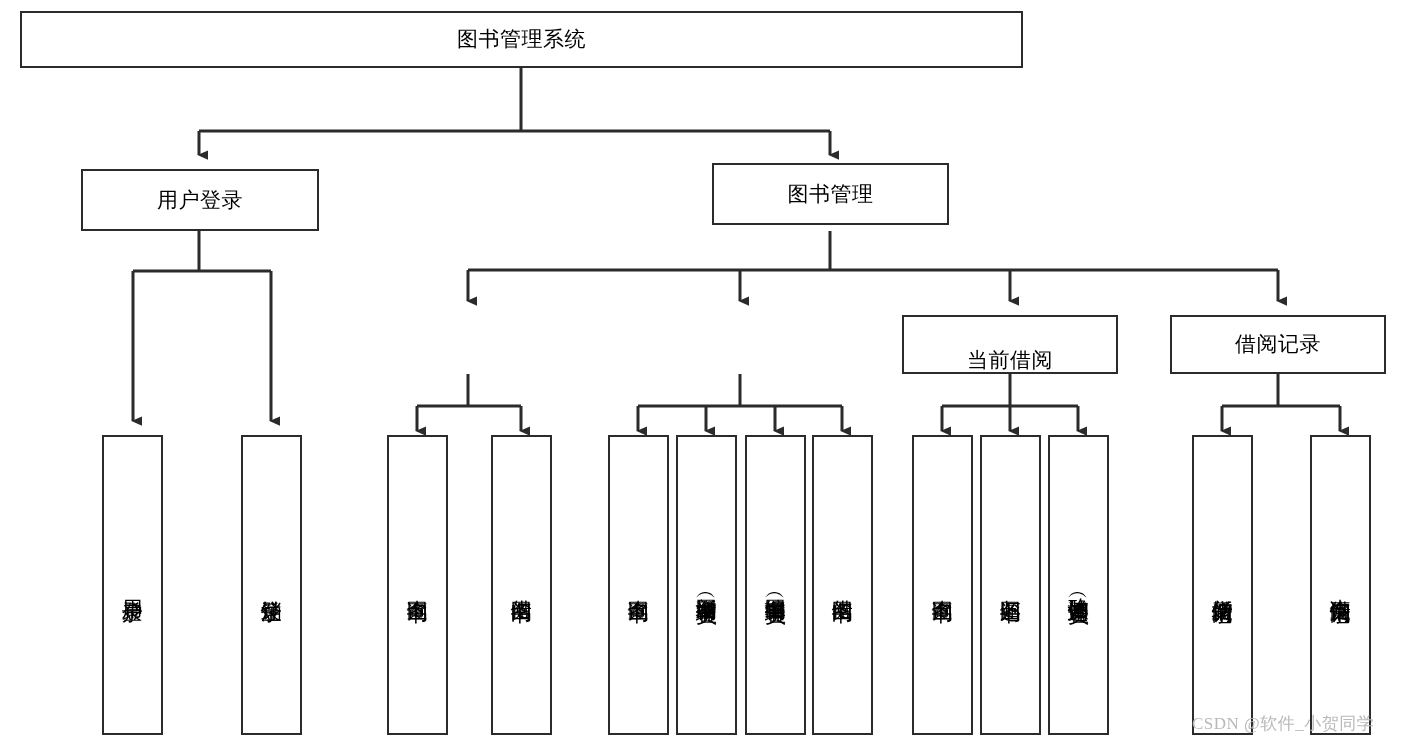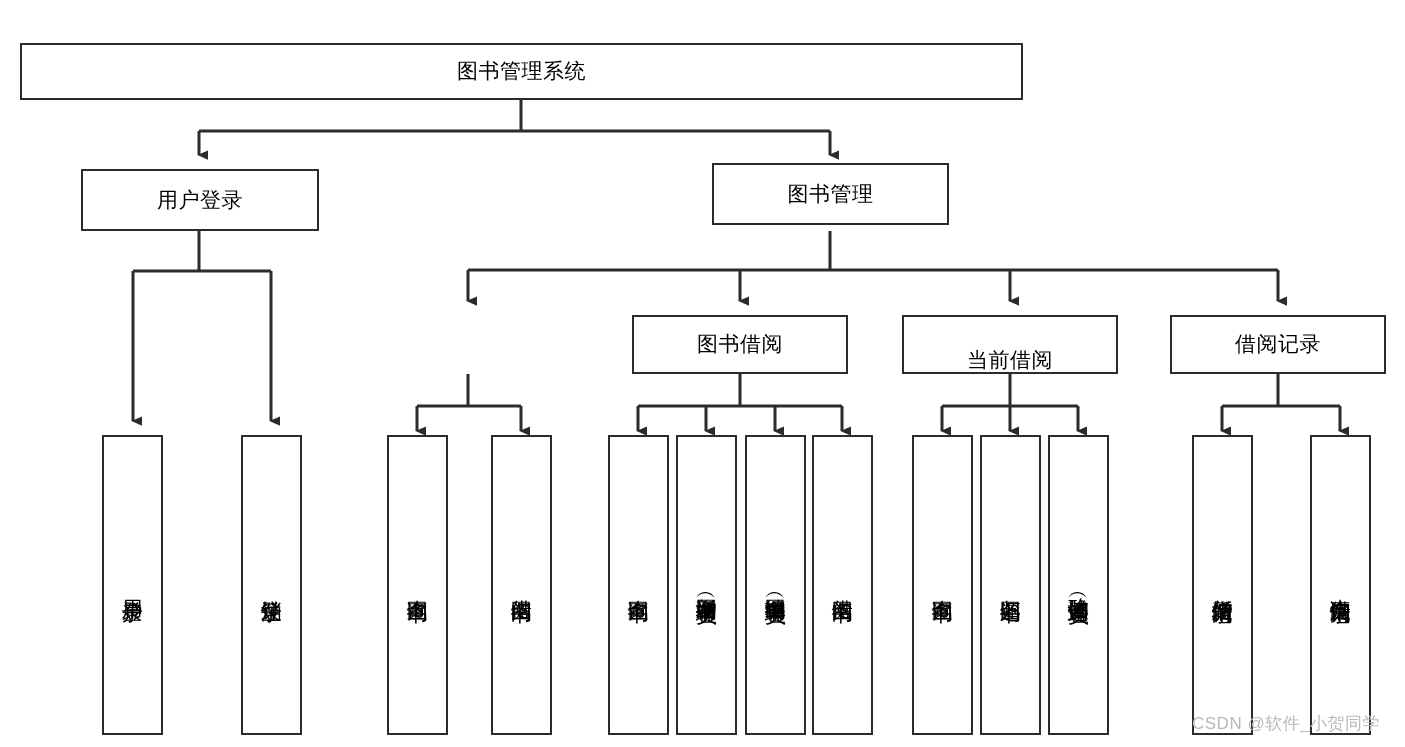--- a/index.html
+++ b/index.html
@@ -58,21 +58,21 @@
   }
   .watermark {
     position: absolute;
     left: 1192px;
     top: 712px;
     font-size: 17px;
     color: #b9b9b9;
     letter-spacing: 0.5px;
     z-index: 3;
     white-space: nowrap;
-    font-family: Liberation Sans, sans-serif;
+    font-family: Liberation Serif, serif;
     text-align: center;
   }
 </style>
 </head>
 <body>
 
 <div id="canvas">
 
   <svg id="edges" viewBox="0 0 1405 747" xmlns="http://www.w3.org/2000/svg">
     <defs>
@@ -117,36 +117,33 @@
       <path d="M1010,406 L1010,431" marker-end="url(#arrow)"></path>
       <path d="M1078,406 L1078,431" marker-end="url(#arrow)"></path>
 
       <path d="M1278,374 L1278,406"></path>
       <path d="M1222,406 L1340,406"></path>
       <path d="M1222,406 L1222,431" marker-end="url(#arrow)"></path>
       <path d="M1340,406 L1340,431" marker-end="url(#arrow)"></path>
     </g>
   </svg>
 
-  <div class="node" style="left:20px; top:11px; width:1003px; height:57px;margin-top:32px;">
+  <div class="node" style="left:20px; top:11px; width:1003px; height:57px;">
     <span class="node-label">图书管理系统</span>
   </div>
 
   <div class="node" style="left:81px; top:169px; width:238px; height:62px;">
     <span class="node-label">用户登录</span>
   </div>
 
   <div class="node" style="left:712px; top:163px; width:237px; height:62px;">
     <span class="node-label">图书管理</span>
   </div>
 
 
-  <div class="node" style="left:632px; top:315px; width:216px; height:59px;">
-    <span class="node-label">图书借阅</span>
-  </div>
 
   <div class="node" style="left:902px; top:315px; width:216px; height:59px;align-items:flex-end;">
     <span class="node-label">当前借阅</span>
   </div>
 
   <div class="node" style="left:1170px; top:315px; width:216px; height:59px;">
     <span class="node-label">借阅记录</span>
   </div>
 
   <div class="node leaf" style="left:102px; top:435px; width:61px; height:300px;">

